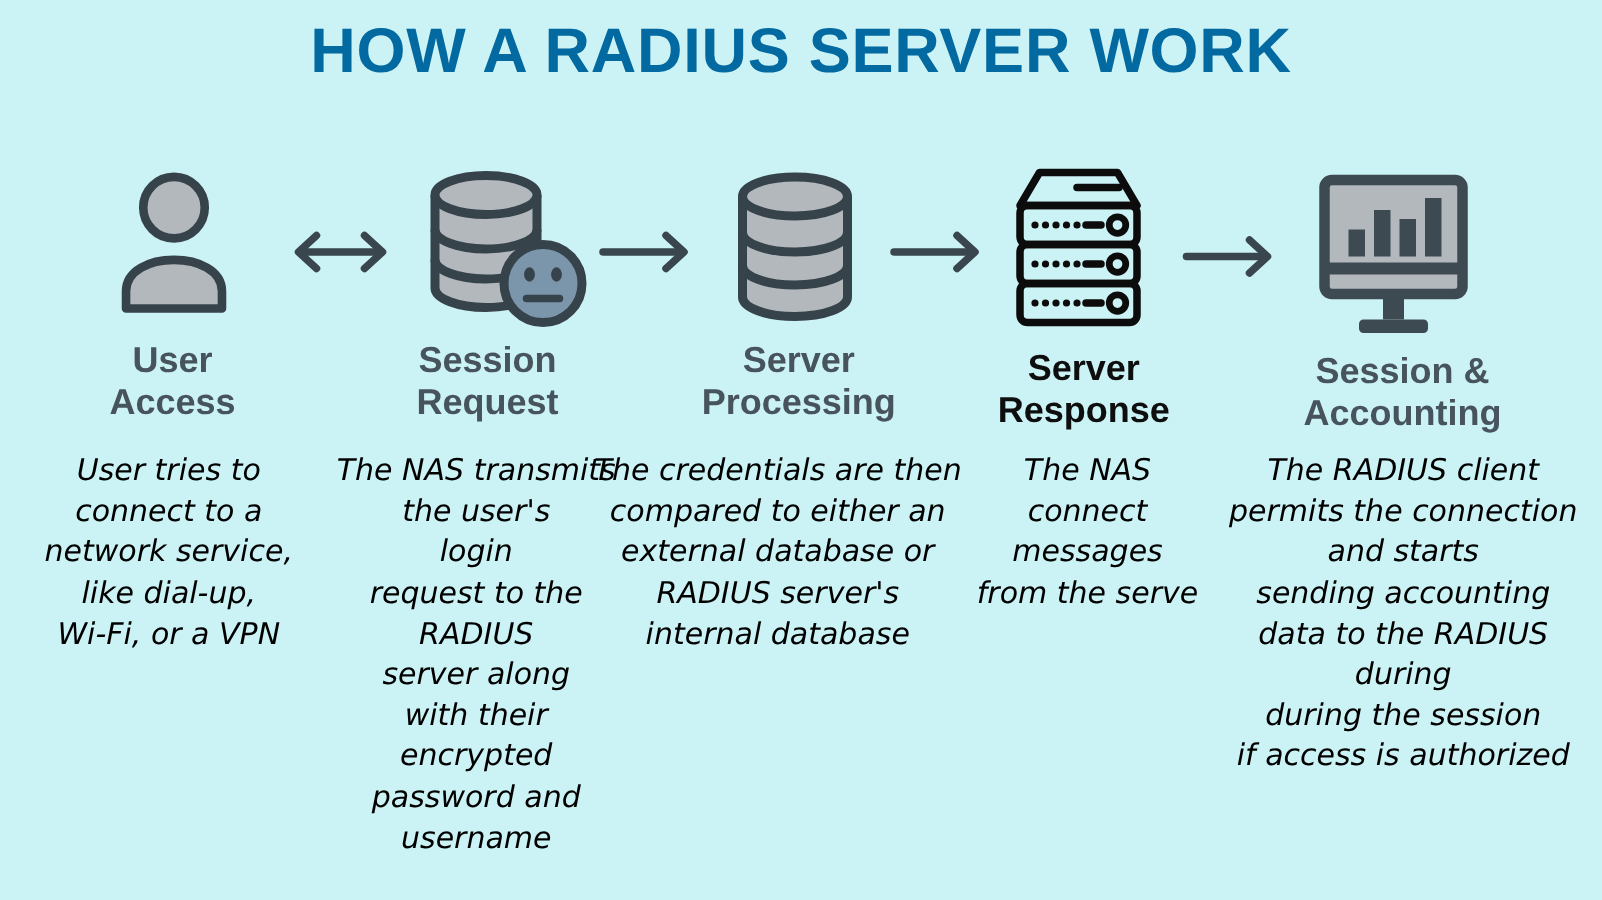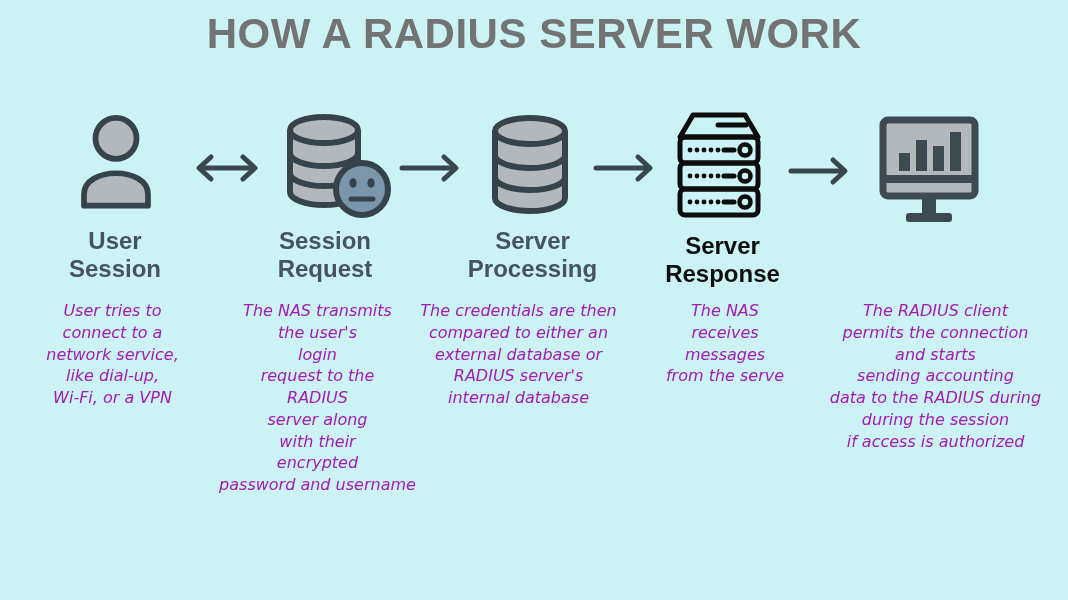--- a/index.html
+++ b/index.html
@@ -18,61 +18,61 @@
   }
   .title {
     position: absolute;
     top: 10px;
     left: 0;
     width: 100%;
     text-align: center;
     font-size: 42px;
     font-weight: bold;
     letter-spacing: 0.5px;
-    color: #737373;
+    color: #0369a1;
     white-space: pre-line;
   }
   .abs { position: absolute; }
   .step-heading {
     position: absolute;
     text-align: center;
     font-size: 24px;
     font-weight: bold;
     line-height: 1.15;
     color: #47535d;
     white-space: pre-line;
   }
   .step-heading.dark { color: #0e0e0e; }
   .step-desc {
     position: absolute;
     text-align: center;
     font-style: italic;
-    font-size: 16px;
+    font-size: 20px;
     line-height: 1.36;
-    color: #a21caf;
+    color: #000000;
     white-space: pre-line;
     font-family: "DejaVu Sans", sans-serif;
   }
   svg { display: block; }
 </style>
 </head>
 <body>
 
 <div class="canvas">
 
   <div class="title">HOW A RADIUS SERVER WORK</div>
 
   <div class="abs" style="left:75px; top:112px;">
     <svg width="82" height="102" viewBox="0 0 100 124">
       <circle cx="50" cy="32" r="25" fill="#b3b8bd" stroke="#37434b" stroke-width="7"></circle>
       <path d="M 11 114 L 11 100 C 11 66 89 66 89 100 L 89 114 Z" fill="#b3b8bd" stroke="#37434b" stroke-width="7" stroke-linejoin="round"></path>
     </svg>
   </div>
   <div class="step-heading" style="left:15px; top:227px; width:200px;">User
-Session</div>
+Access</div>
   <div class="step-desc" style="left:10px; top:300px; width:205px;">User tries to
 connect to a
 network service,
 like dial-up,
 Wi-Fi, or a VPN</div>
 
   <div class="abs" style="left:192px; top:148px;">
     <svg width="70" height="40" viewBox="0 0 70 40">
       <g stroke="#3a464e" stroke-width="5" fill="none" stroke-linecap="round" stroke-linejoin="round">
         <line x1="8" y1="20" x2="62" y2="20"></line>
@@ -170,21 +170,21 @@
           <circle cx="31" cy="94" r="2.4"></circle>
           <circle cx="38" cy="94" r="2.4"></circle>
           <circle cx="45" cy="94" r="2.4"></circle>
           <circle cx="52" cy="94" r="2.4"></circle>
       </g>
     </svg>
   </div>
   <div class="step-heading dark" style="left:645px; top:232px; width:155px;">Server
 Response</div>
   <div class="step-desc" style="left:640px; top:300px; width:170px;">The NAS
-receives
+connect
 messages
 from the serve</div>
 
   <div class="abs" style="left:786px; top:151px;">
     <svg width="66" height="40" viewBox="0 0 66 40">
       <g stroke="#3a464e" stroke-width="5" fill="none" stroke-linecap="round" stroke-linejoin="round">
         <line x1="5" y1="20" x2="58" y2="20"></line>
         <path d="M 47 9 L 59 20 L 47 31"></path>
       </g>
     </svg>
@@ -197,20 +197,22 @@
       <g fill="#3e4a52">
         <rect x="23" y="40" width="11" height="18"></rect>
         <rect x="40" y="27" width="11" height="31"></rect>
         <rect x="57" y="33" width="11" height="25"></rect>
         <rect x="74" y="19" width="11" height="39"></rect>
       </g>
       <rect x="46" y="83" width="14" height="17" fill="#3e4a52"></rect>
       <rect x="30" y="100" width="46" height="9" rx="3" fill="#3e4a52"></rect>
     </svg>
   </div>
+  <div class="step-heading" style="left:820px; top:234px; width:230px;">Session &amp;
+Accounting</div>
   <div class="step-desc" style="left:808px; top:300px; width:255px;">The RADIUS client
 permits the connection
 and starts
 sending accounting
 data to the RADIUS during
 during the session
 if access is authorized</div>
 
 </div>
 

